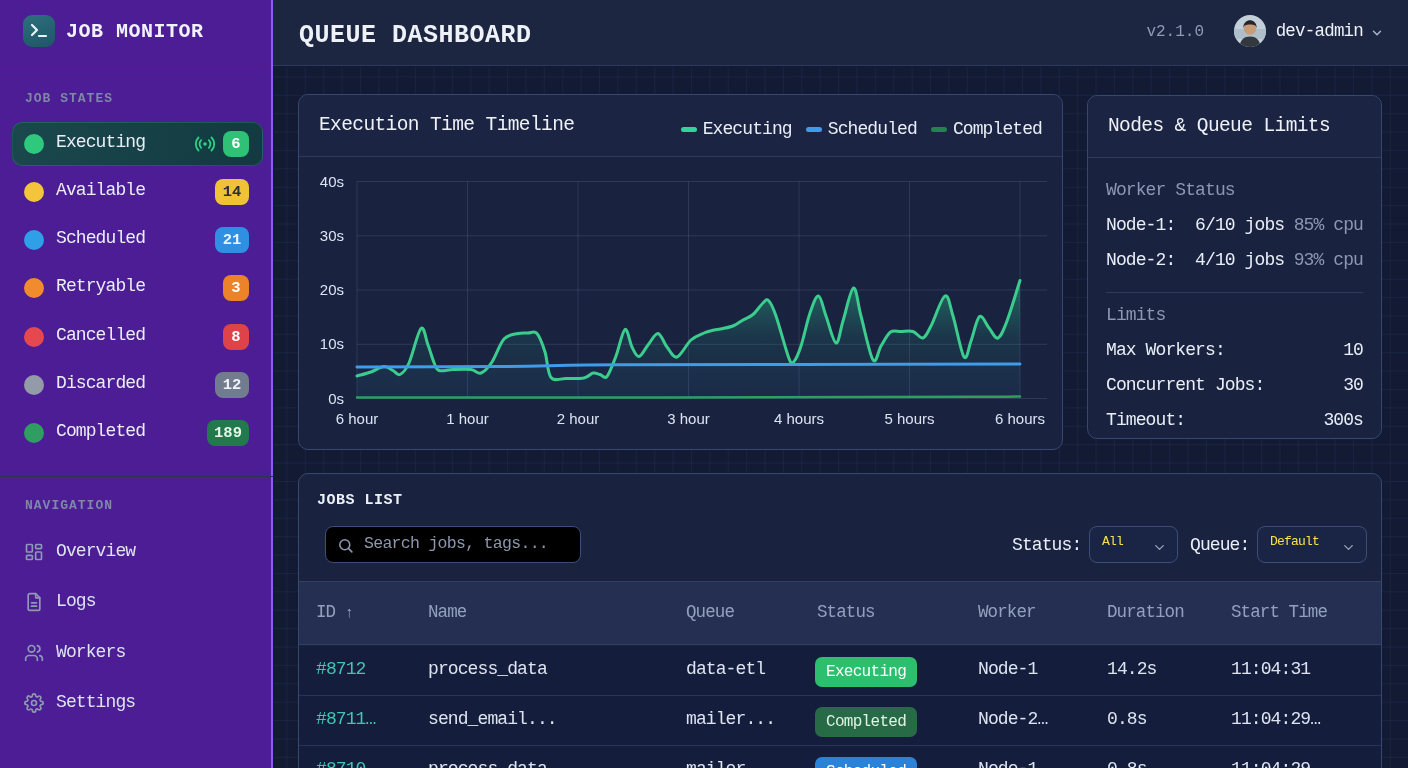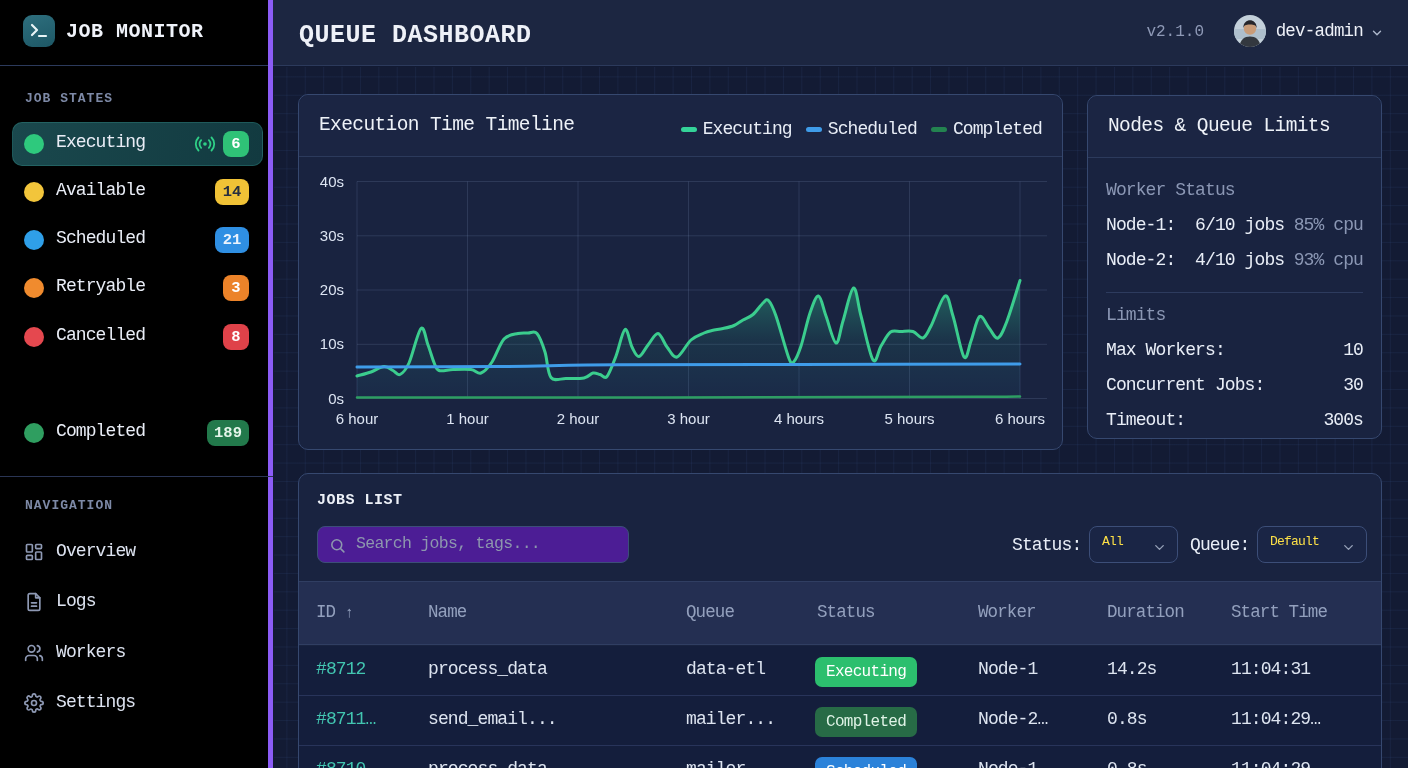--- a/index.html
+++ b/index.html
@@ -1,21 +1,21 @@
 <!DOCTYPE html>
 <html><head>
 <meta charset="utf-8">
 <style>
 * { margin:0; padding:0; box-sizing:border-box; }
 html,body { width:1408px; height:768px; overflow:hidden; background:#121a33; }
 body { font-family:"Liberation Mono", monospace; position:relative; }
 
 
 #sidebar { position:absolute; left:0; top:0; width:273px; height:768px;
-  background:#000000; border-right:5px solid #8b5cf6; }
+  background:#4c1d95; border-right:2px solid #8b5cf6; }
 #sb-head { position:absolute; left:0; top:0; width:100%; height:66px;
   border-bottom:1px solid #2c3a5c; }
 #logo { position:absolute; left:23px; top:15px; width:32px; height:32px;
   border-radius:9px; background:linear-gradient(160deg,#2e6f7e,#1d5765); }
 #logo svg { position:absolute; left:5px; top:5px; }
 #brand { position:absolute; left:66px; top:20px; font-size:20px; font-weight:700;
   color:#f0f3fa; letter-spacing:0.5px; white-space:nowrap; }
 .sb-label { position:absolute; left:25px; color:#7d89a6; font-size:13px;
   letter-spacing:1px; font-weight:700; }
 .sb-item { position:absolute; left:0; width:273px; height:48px; }
@@ -64,22 +64,22 @@
 .sw { width:16px; height:5px; border-radius:2.5px; display:inline-block; }
 
 
 .nc-row { position:absolute; left:18px; right:18px; height:24px; font-size:18px; letter-spacing:-0.9px; color:#e9eef7; white-space:nowrap; }
 .nc-gray { color:#8b97b4; }
 .nc-right { position:absolute; right:0; top:0; }
 .nc-div { position:absolute; left:18px; right:18px; height:1px; background:#2d3b5e; }
 
 
 #jobs-title { position:absolute; left:18px; top:86px; font-size:15px; font-weight:700; color:#edf1f8; letter-spacing:0.5px; }
-#search { position:absolute; left:18px; top:119px; width:312px; height:37px;
-  border:1px solid #3c4e78; border-radius:8px; background:#4c1d95; }
+#search { position:absolute; left:26px; top:119px; width:256px; height:37px;
+  border:1px solid #3c4e78; border-radius:8px; background:#000000; }
 #search .ph { position:absolute; left:38px; top:7px; font-size:16.5px; letter-spacing:-0.7px; color:#8d97ae; }
 #search svg { position:absolute; left:11px; top:10px; }
 .filt-label { position:absolute; top:128px; font-size:18px; letter-spacing:-0.9px; color:#e9eef7; }
 .select { position:absolute; top:119px; height:37px; border:1px solid #3c4e78; border-radius:8px; background:#1a2545; }
 .select .sv { position:absolute; left:12px; top:7px; font-size:13px; letter-spacing:-0.8px; color:#fde047; }
 .select svg { position:absolute; right:10px; top:13px; color:#96a1b8; }
 
 #thead { position:absolute; left:0; top:174px; width:1082px; height:64px; background:#242f52;
   border-top:1px solid #303e62; border-bottom:1px solid #303e62; }
 .th { position:absolute; top:20px; font-size:17.5px; letter-spacing:-0.9px; color:#93a0bd; white-space:nowrap; }
@@ -134,20 +134,25 @@
     <div class="sb-text">Retryable</div>
     <div class="sb-badge" style="right:24px; width:26px; background:#ec8329; color:#fff;">3</div>
   </div>
 
   <div class="sb-item" style="top:313px;">
     <div class="sb-dot" style="background:#e5484f;"></div>
     <div class="sb-text">Cancelled</div>
     <div class="sb-badge" style="right:24px; width:26px; background:#df4249; color:#fff;">8</div>
   </div>
 
+  <div class="sb-item" style="top:361px;">
+    <div class="sb-dot" style="background:#939aa8;"></div>
+    <div class="sb-text">Discarded</div>
+    <div class="sb-badge" style="right:24px; width:34px; background:#717c8e; color:#f0f2f6;">12</div>
+  </div>
 
   <div class="sb-item" style="top:409px;">
     <div class="sb-dot" style="background:#2f9e60;"></div>
     <div class="sb-text">Completed</div>
     <div class="sb-badge" style="right:24px; width:42px; background:#22794b; color:#e4f5ea;">189</div>
   </div>
 
   <div style="position:absolute; left:0; top:476px; width:273px; height:1px; background:#2a3554;"></div>
   <div class="sb-label" style="top:498px;">NAVIGATION</div>
 

